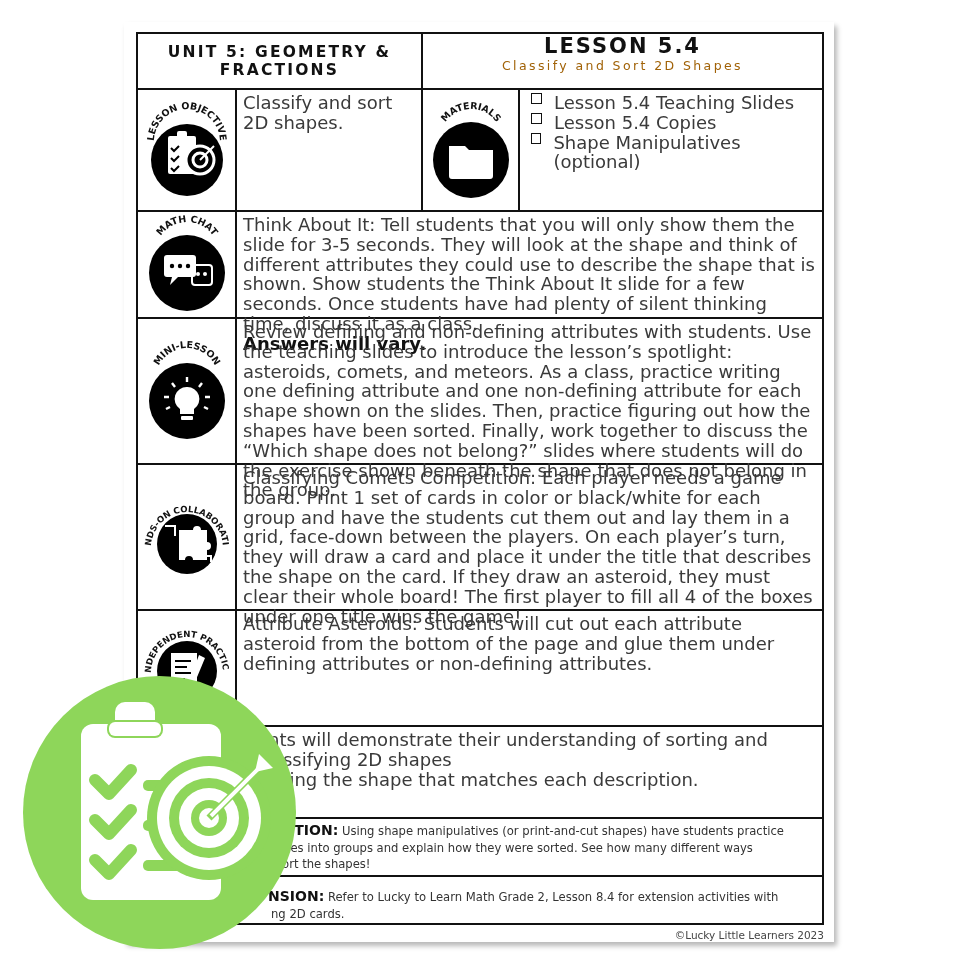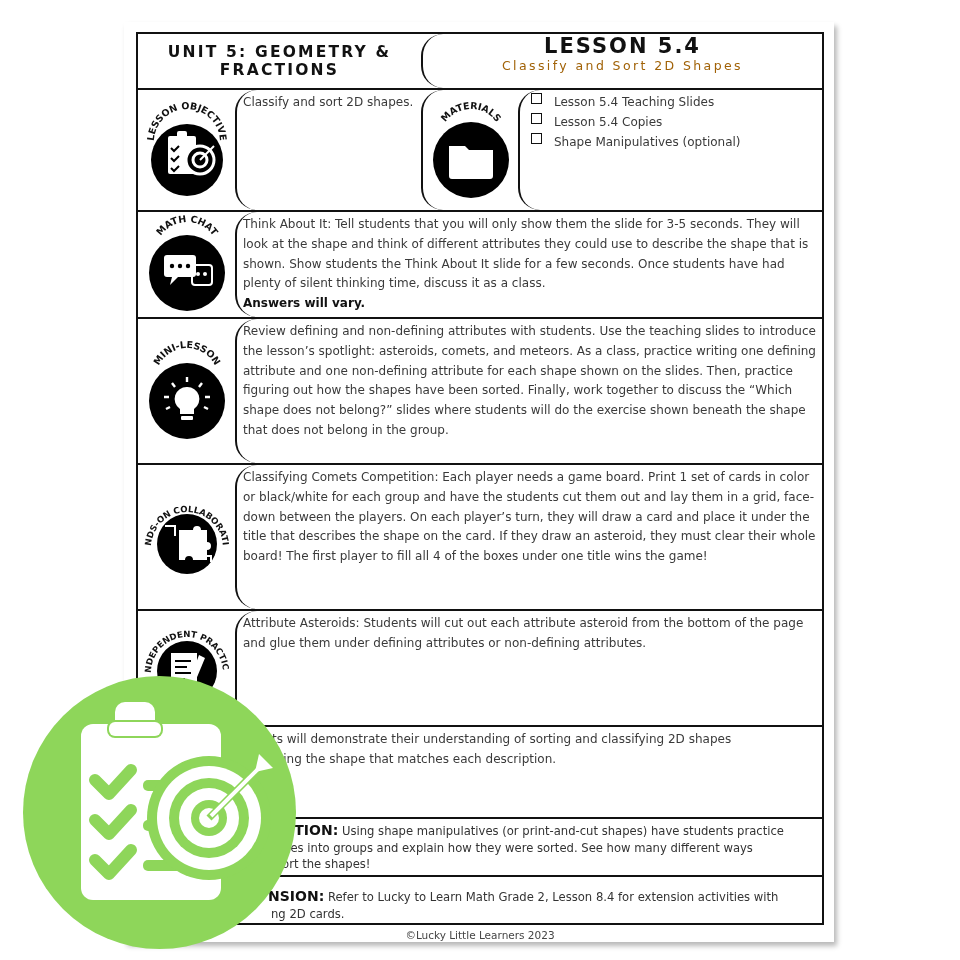--- a/index.html
+++ b/index.html
@@ -3,37 +3,37 @@
 <meta charset="utf-8">
 <style>
   html, body { margin:0; padding:0; }
   body { width:960px; height:960px; background:#ffffff; position:relative; overflow:hidden;
          font-family:"DejaVu Sans", sans-serif; color:#222; }
   .page { position:absolute; left:124px; top:22px; width:710px; height:920px; background:#fff;
           box-shadow: 3px 4px 5px rgba(0,0,0,0.28); }
   .sheet { position:absolute; left:12px; top:10px; width:688px; }
   .row { display:flex; border:2px solid #111; border-top:none; box-sizing:border-box; }
   .row.first { border-top:2px solid #111; }
-  .cell { box-sizing:border-box;border-radius:22px; }
+  .cell { box-sizing:border-box; }
   .bl { border-left:2px solid #111; }
   .hdr-left { width:283px; height:54px; display:flex; align-items:center; justify-content:center; text-align:center;
               font-family:"DejaVu Sans", sans-serif; font-weight:bold; font-size:15.5px; letter-spacing:2.2px; line-height:18px; color:#111; }
   .hdr-right { flex:1; height:54px; text-align:center; }
   .lesson-title { font-weight:bold; font-size:21px; letter-spacing:2px; color:#111; line-height:24px; }
   .lesson-sub { font-size:12.5px; letter-spacing:2.4px; color:#a16207; line-height:16px; }
   .iconcell { width:97px; display:flex; align-items:center; justify-content:center; }
-  .txt { flex:1; padding:3px 6px 4px 6px; font-size:12px; line-height:19.8px; color:#3a3a3a; }
+  .txt { flex:1; padding:3px 6px 4px 6px; font-size:18px; line-height:19.8px; color:#3a3a3a; }
   .u { }
   .b { font-weight:bold; color:#111; }
   .mat-list { list-style:none; margin:0; padding:0; }
   .mat-list li { display:flex; align-items:flex-start; gap:12px; }
   .cb { width:9px; height:9px; border:1.6px solid #111; display:inline-block; margin-left:5px; }
   .small { font-size:11.6px; line-height:16.5px; color:#333; padding:3px 8px; }
   .small .lbl { font-weight:bold; font-size:14px; color:#111; }
-  .footer { text-align:center; font-size:10.5px; color:#444; margin-top:4px; }
+  .footer { text-align:right; font-size:10.5px; color:#444; margin-top:4px; }
   .green { position:absolute; left:23px; top:676px; width:273px; height:273px; border-radius:50%; background:#8ED65A; }
 </style>
 </head>
 <body>
 
 <div class="page">
   <div class="sheet">
 
     <div class="row first">
       <div class="cell hdr-left">UNIT 5: GEOMETRY &amp; FRACTIONS</div>

